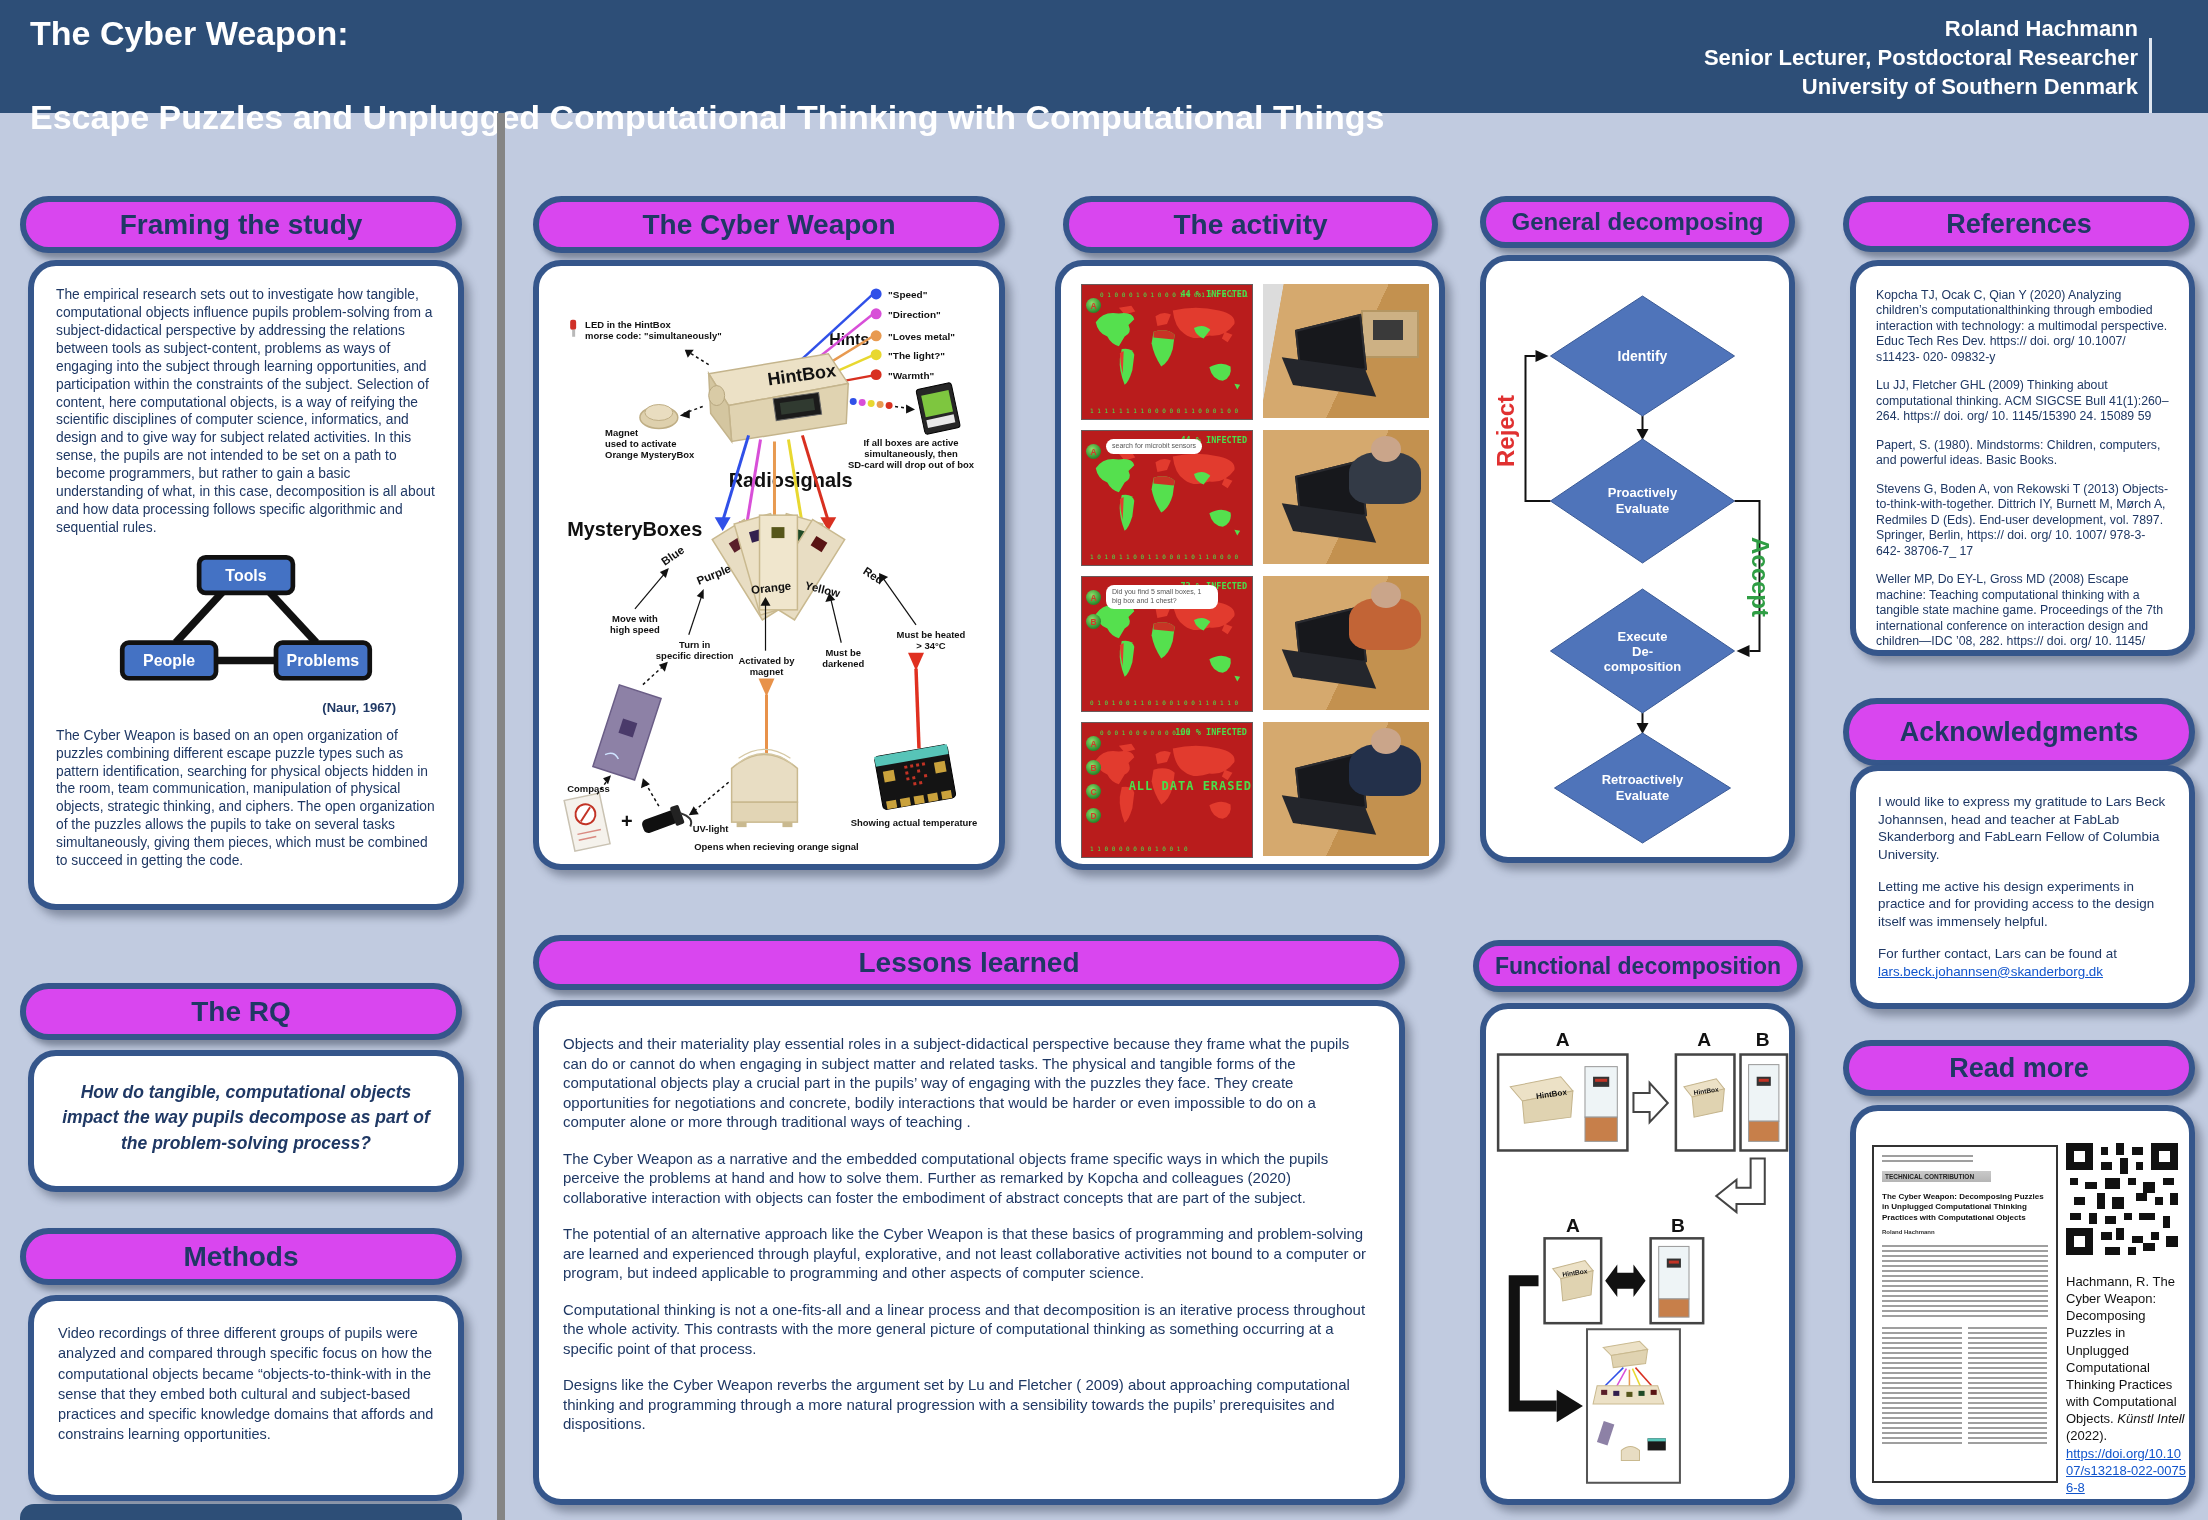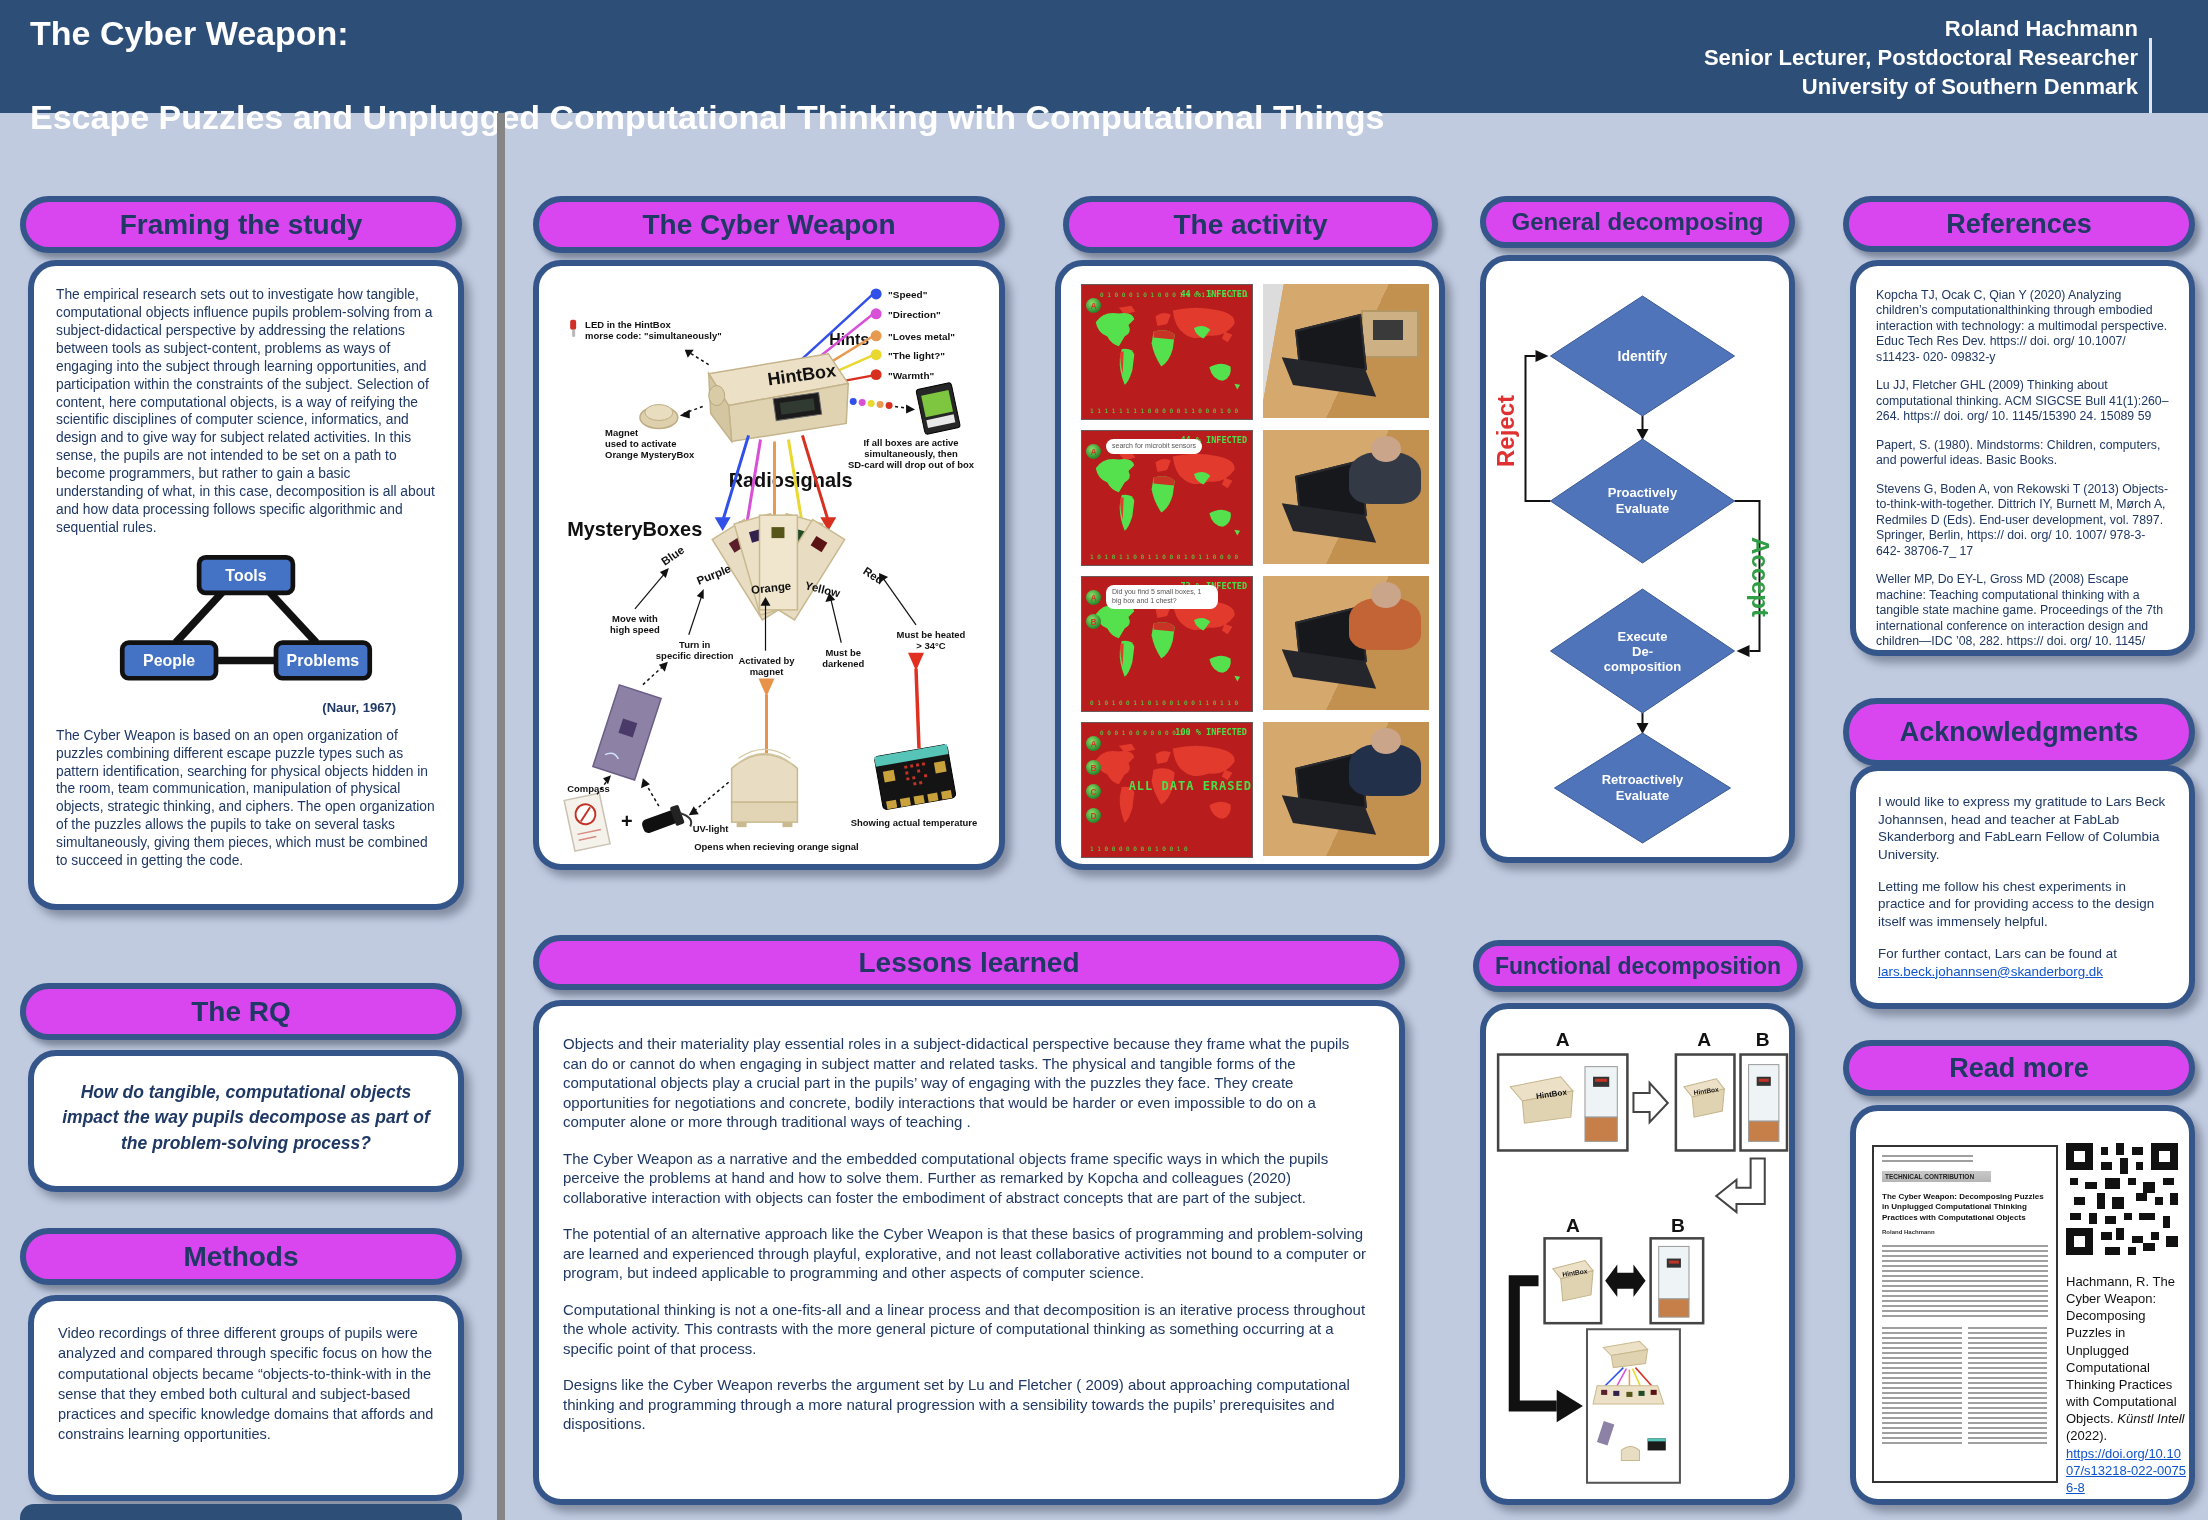--- a/index.html
+++ b/index.html
@@ -577,21 +577,21 @@
       <p class="para">Weller MP, Do EY-L, Gross MD (2008) Escape machine: Teaching computational thinking with a tangible state machine game. Proceedings of the 7th international conference on interaction design and children—IDC ’08, 282. https:// doi. org/ 10. 1145/ 14636</p>
     </div>
   </div>
 
   <div class="pill" style="left:1843px;top:698px;width:352px;height:68px;font-size:27px;">
       <span>Acknowledgments</span>
     </div>
   <div class="pbox" id="ack-box" style="left:1850px;top:765px;width:345px;height:244px;">
     <div class="inner txt">
       <p class="para">I would like to express my gratitude to Lars Beck Johannsen, head and teacher at FabLab Skanderborg and FabLearn Fellow of Columbia University.</p>
-      <p class="para">Letting me follow his chest experiments in practice and for providing access to the design itself was immensely helpful.</p>
+      <p class="para">Letting me active his design experiments in practice and for providing access to the design itself was immensely helpful.</p>
       <p class="para" style="margin-bottom:0;">
         <span>For further contact, Lars can be found at</span><br>
         <a href="#" class="emaillink">lars.beck.johannsen@skanderborg.dk</a>
       </p>
     </div>
   </div>
 
   <div class="pill" style="left:1843px;top:1040px;width:352px;height:56px;font-size:27px;">
       <span>Read more</span>
     </div>

